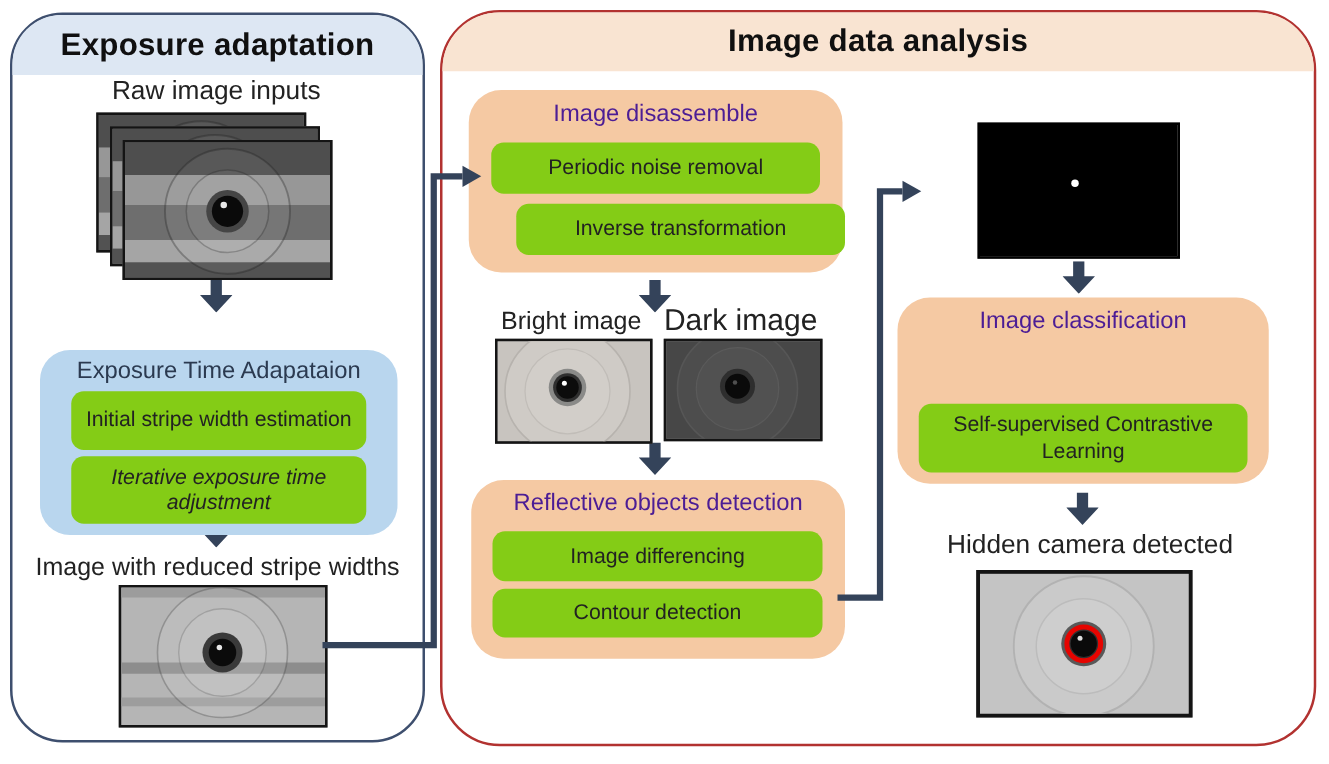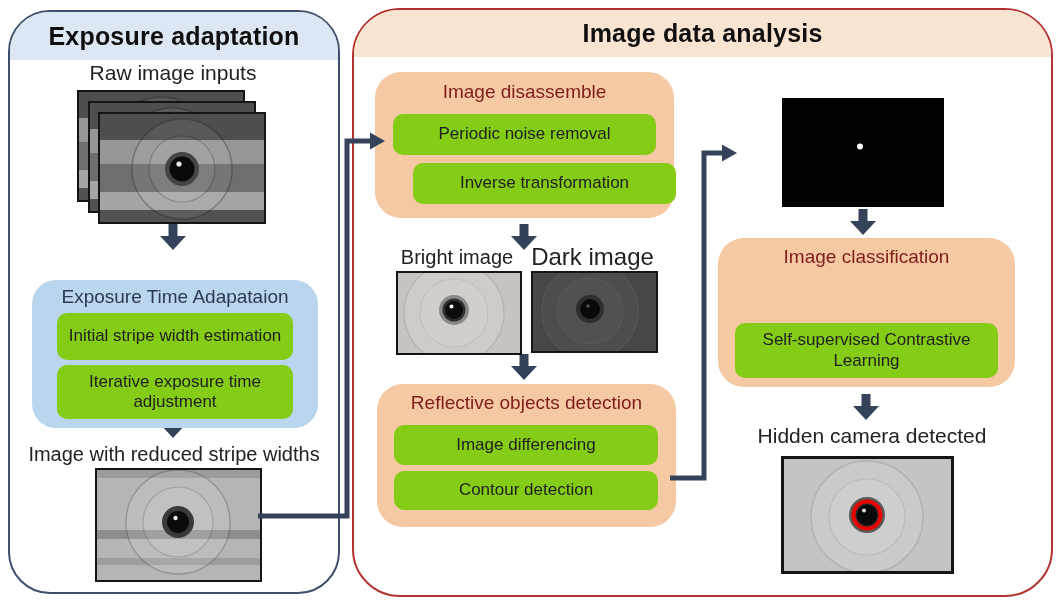--- a/index.html
+++ b/index.html
@@ -12,21 +12,21 @@
   .panel-right{left:352px;top:8px;width:701px;height:589px;border:2.5px solid #b23230;border-radius:48px;}
   .band{position:absolute;left:0;top:0;right:0;display:flex;align-items:center;justify-content:center;text-align:right;}
   .band-left{height:48px;background:#dde7f3;border-radius:39px 39px 0 0;}
   .band-right{height:47px;background:#f9e4d2;border-radius:45px 45px 0 0;}
   .panel-title{font-size:25px;font-weight:700;color:#101010;letter-spacing:.2px;}
   .lbl{position:absolute;display:flex;align-items:center;justify-content:center;text-align:center;
        font-size:21px;color:#222;line-height:1.1;white-space:nowrap;}
   .procbox{position:absolute;box-sizing:border-box;border-radius:24px;}
   .procbox.blue{background:#b9d6ee;margin-top:28px;}
   .procbox.orange{background:#f5c9a3;}
-  .procbox .ptitle{position:absolute;left:0;right:0;text-align:center;font-size:19px;color:#7f1d1d;}
+  .procbox .ptitle{position:absolute;left:0;right:0;text-align:center;font-size:19px;color:#4c1d95;}
   .procbox.blue .ptitle{color:#2b3a50;}
   .step{position:absolute;box-sizing:border-box;background:#84cc16;border-radius:10px;
         display:flex;align-items:center;justify-content:center;text-align:center;
         font-size:17px;color:#222;line-height:1.18;padding:4px 8px;}
   .photo{position:absolute;border:2.5px solid #141414;background:#777;line-height:0;}
   .photo svg{display:block;}
   .darr{position:absolute;width:26px;height:26px;}
   #overlay{position:absolute;left:0;top:0;z-index:6;pointer-events:none;}
   .z2{z-index:2;}
 </style>
@@ -123,21 +123,21 @@
     </div>
 
   <div class="darr" style="left:160px;top:224px;">
     <svg width="26" height="26">
         <use href="#down-arrow"></use>
       </svg></div>
 
   <div class="procbox blue z2" style="left:32px;top:252px;width:286px;height:148px;">
     <div class="ptitle" style="top:6px;">Exposure Time Adapataion</div>
     <div class="step" style="left:25px;top:33px;width:236px;height:47px;">Initial stripe width estimation</div>
-    <div class="step" style="left:25px;top:85px;width:236px;height:54px;">Iterative exposure time adjustment</div>
+    <div class="step" style="left:25px;top:85px;width:236px;height:54px;font-style:italic;">Iterative exposure time adjustment</div>
   </div>
 
   <div class="darr" style="left:160px;top:412px;">
     <svg width="26" height="26">
         <use href="#down-arrow"></use>
       </svg></div>
 
   <div class="lbl z2" style="left:12px;top:441px;width:324px;height:26px;font-size:20px;">Image with reduced stripe widths</div>
 
   <div class="photo z2" style="left:95px;top:468px;">

